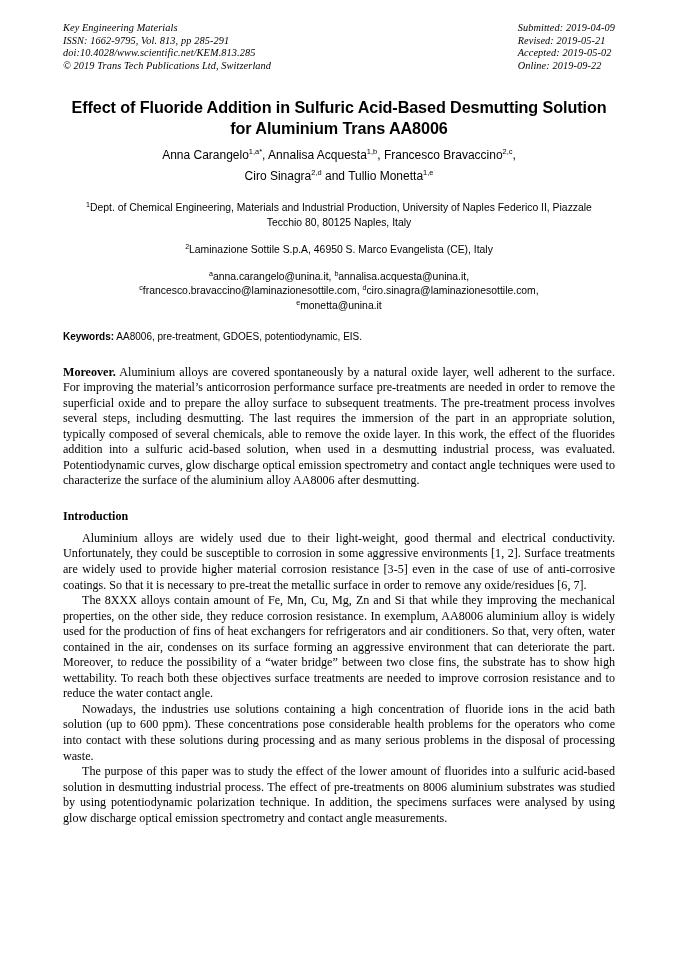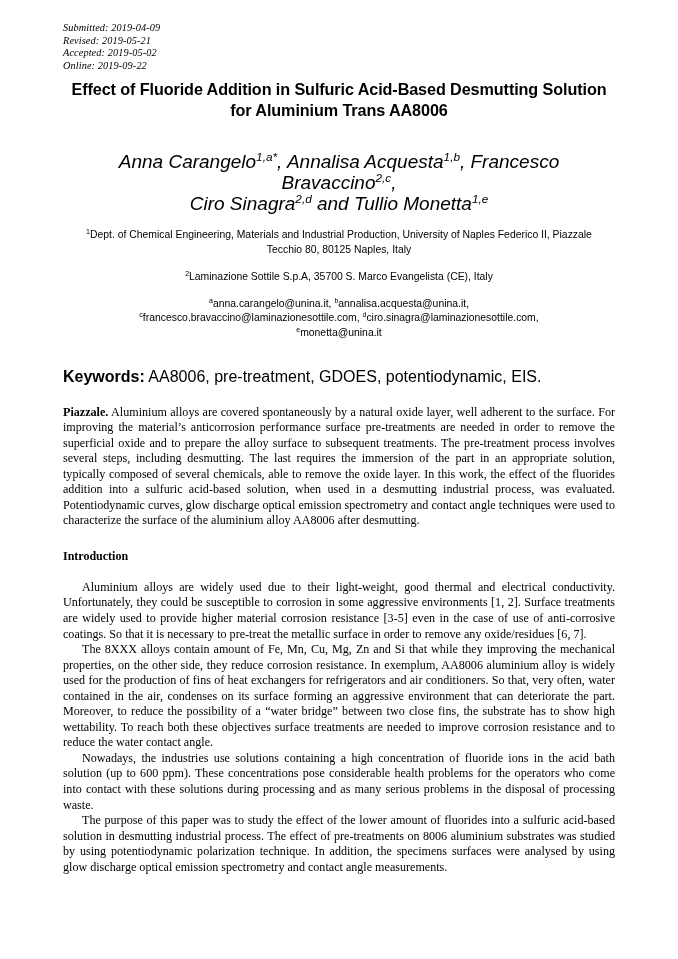--- a/index.html
+++ b/index.html
@@ -37,60 +37,59 @@
     font-size: 10.3px;
     line-height: 12.6px;
     letter-spacing: 0.1px;
   }
   .jheader-left { text-align: left; }
   .jheader-right { white-space: nowrap; }
   .jheader div { white-space: nowrap; }
 
   
   .title {
-    margin-top: 7px;
+    margin-top: 25px;
     text-align: center;
     font-family: "Liberation Sans", "DejaVu Sans", sans-serif;
     font-weight: bold;
     font-size: 16.2px;
     line-height: 20.5px;
     letter-spacing: -0.1px;
   }
 
   
   .authors {
-    margin-top: 31px;
+    margin-top: 7px;
     text-align: center;
     font-family: "Liberation Sans", "DejaVu Sans", sans-serif;
-    font-size: 19px;
+    font-size: 12px;
     line-height: 21px;
     font-weight: normal;
-    font-style: italic;
   }
   .authors sup { font-size: 0.62em; vertical-align: super; line-height: 0; }
 
   
   .affil {
     margin-top: 14px;
     text-align: center;
     font-family: "Liberation Sans", "DejaVu Sans", sans-serif;
     font-size: 10.4px;
     line-height: 14.8px;
     padding: 0 8px;
   }
   .affil sup { font-size: 0.68em; vertical-align: super; line-height: 0; }
   .affil-2 { margin-top: 12px; }
   .emails { margin-top: 12px; }
   .emails div { line-height: 14.6px; }
 
   
   .keywords {
-    margin-top: 29px;
+    margin-top: 16px;
     font-family: "Liberation Sans", "DejaVu Sans", sans-serif;
-    font-size: 16px;
+    font-size: 10px;
     line-height: 14px;
     text-align: left;
   }
   .keywords .kw-label { font-weight: bold; }
 
   
   .abstract {
     margin-top: 21px;
     font-family: "Liberation Serif", "DejaVu Serif", serif;
     font-size: 12.1px;
@@ -112,62 +111,68 @@
     font-family: "Liberation Serif", "DejaVu Serif", serif;
     font-size: 12.1px;
     line-height: 15.55px;
     text-align: justify;
     text-justify: inter-word;
   }
   .body-text p {
     margin: 0;
     text-indent: 19px;
   }
-  .body-text p.first { margin-top: 16px; }
+  .body-text p.first { margin-top: 7px; }
 </style>
 </head>
 <body>
 
 <div class="page">
 
   <div class="jheader">
+    <div class="jheader-left">
+      <div>Key Engineering Materials</div>
+      <div>ISSN: 1662-9795, Vol. 813, pp 285-291</div>
+      <div>doi:10.4028/www.scientific.net/KEM.813.285</div>
+      <div>© 2019 Trans Tech Publications Ltd, Switzerland</div>
+    </div>
     <div class="jheader-right">
       <div>Submitted: 2019-04-09</div>
       <div>Revised: 2019-05-21</div>
       <div>Accepted: 2019-05-02</div>
       <div>Online: 2019-09-22</div>
     </div>
   </div>
 
   <div class="title">
     <div>Effect of Fluoride Addition in Sulfuric Acid-Based Desmutting Solution</div>
     <div>for Aluminium Trans AA8006</div>
   </div>
 
   <div class="authors">
     <div id="author-line-1"><span>Anna Carangelo<sup>1,a*</sup></span>, <span>Annalisa Acquesta<sup>1,b</sup></span>, <span>Francesco Bravaccino<sup>2,c</sup></span>,</div>
     <div id="author-line-2"><span>Ciro Sinagra<sup>2,d</sup></span> and <span>Tullio Monetta<sup>1,e</sup></span></div>
   </div>
 
   <div class="affil" id="affil-1"><sup>1</sup><span>Dept. of Chemical Engineering, Materials and Industrial Production, University of Naples Federico II, Piazzale Tecchio 80, 80125 Naples, Italy</span></div>
-  <div class="affil affil-2" id="affil-2"><sup>2</sup><span>Laminazione Sottile S.p.A, 35700 S. Marco Evangelista (CE), Italy</span></div>
+  <div class="affil affil-2" id="affil-2"><sup>2</sup><span>Laminazione Sottile S.p.A, 46950 S. Marco Evangelista (CE), Italy</span></div>
 
   <div class="affil emails">
     <div id="email-line-1"><span><sup>a</sup>anna.carangelo@unina.it</span>, <span><sup>b</sup>annalisa.acquesta@unina.it</span>,</div>
     <div id="email-line-2"><span><sup>c</sup>francesco.bravaccino@laminazionesottile.com</span>, <span><sup>d</sup>ciro.sinagra@laminazionesottile.com</span>,</div>
     <div id="email-line-3"><span><sup>e</sup>monetta@unina.it</span></div>
   </div>
 
   <div class="keywords">
     <span class="kw-label">Keywords:</span>
     <span>AA8006, pre-treatment, GDOES, potentiodynamic, EIS.</span>
   </div>
 
   <div class="abstract">
-    <span class="ab-label">Piazzale.</span>
+    <span class="ab-label">Moreover.</span>
     <span>Aluminium alloys are covered spontaneously by a natural oxide layer, well adherent to the surface. For improving the material’s anticorrosion performance surface pre-treatments are needed in order to remove the superficial oxide and to prepare the alloy surface to subsequent treatments. The pre-treatment process involves several steps, including desmutting. The last requires the immersion of the part in an appropriate solution, typically composed of several chemicals, able to remove the oxide layer. In this work, the effect of the fluorides addition into a sulfuric acid-based solution, when used in a desmutting industrial process, was evaluated. Potentiodynamic curves, glow discharge optical emission spectrometry and contact angle techniques were used to characterize the surface of the aluminium alloy AA8006 after desmutting.</span>
   </div>
 
   <div class="section-head">Introduction</div>
   <div class="body-text" id="intro-body">
       <p class="first">Aluminium alloys are widely used due to their light-weight, good thermal and electrical conductivity. Unfortunately, they could be susceptible to corrosion in some aggressive environments [1, 2]. Surface treatments are widely used to provide higher material corrosion resistance [3-5] even in the case of use of anti-corrosive coatings. So that it is necessary to pre-treat the metallic surface in order to remove any oxide/residues [6, 7].</p>
       <p>The 8XXX alloys contain amount of Fe, Mn, Cu, Mg, Zn and Si that while they improving the mechanical properties, on the other side, they reduce corrosion resistance. In exemplum, AA8006 aluminium alloy is widely used for the production of fins of heat exchangers for refrigerators and air conditioners. So that, very often, water contained in the air, condenses on its surface forming an aggressive environment that can deteriorate the part. Moreover, to reduce the possibility of a “water bridge” between two close fins, the substrate has to show high wettability. To reach both these objectives surface treatments are needed to improve corrosion resistance and to reduce the water contact angle.</p>
       <p>Nowadays, the industries use solutions containing a high concentration of fluoride ions in the acid bath solution (up to 600 ppm). These concentrations pose considerable health problems for the operators who come into contact with these solutions during processing and as many serious problems in the disposal of processing waste.</p>
       <p>The purpose of this paper was to study the effect of the lower amount of fluorides into a sulfuric acid-based solution in desmutting industrial process. The effect of pre-treatments on 8006 aluminium substrates was studied by using potentiodynamic polarization technique. In addition, the specimens surfaces were analysed by using glow discharge optical emission spectrometry and contact angle measurements.</p>
     </div>

